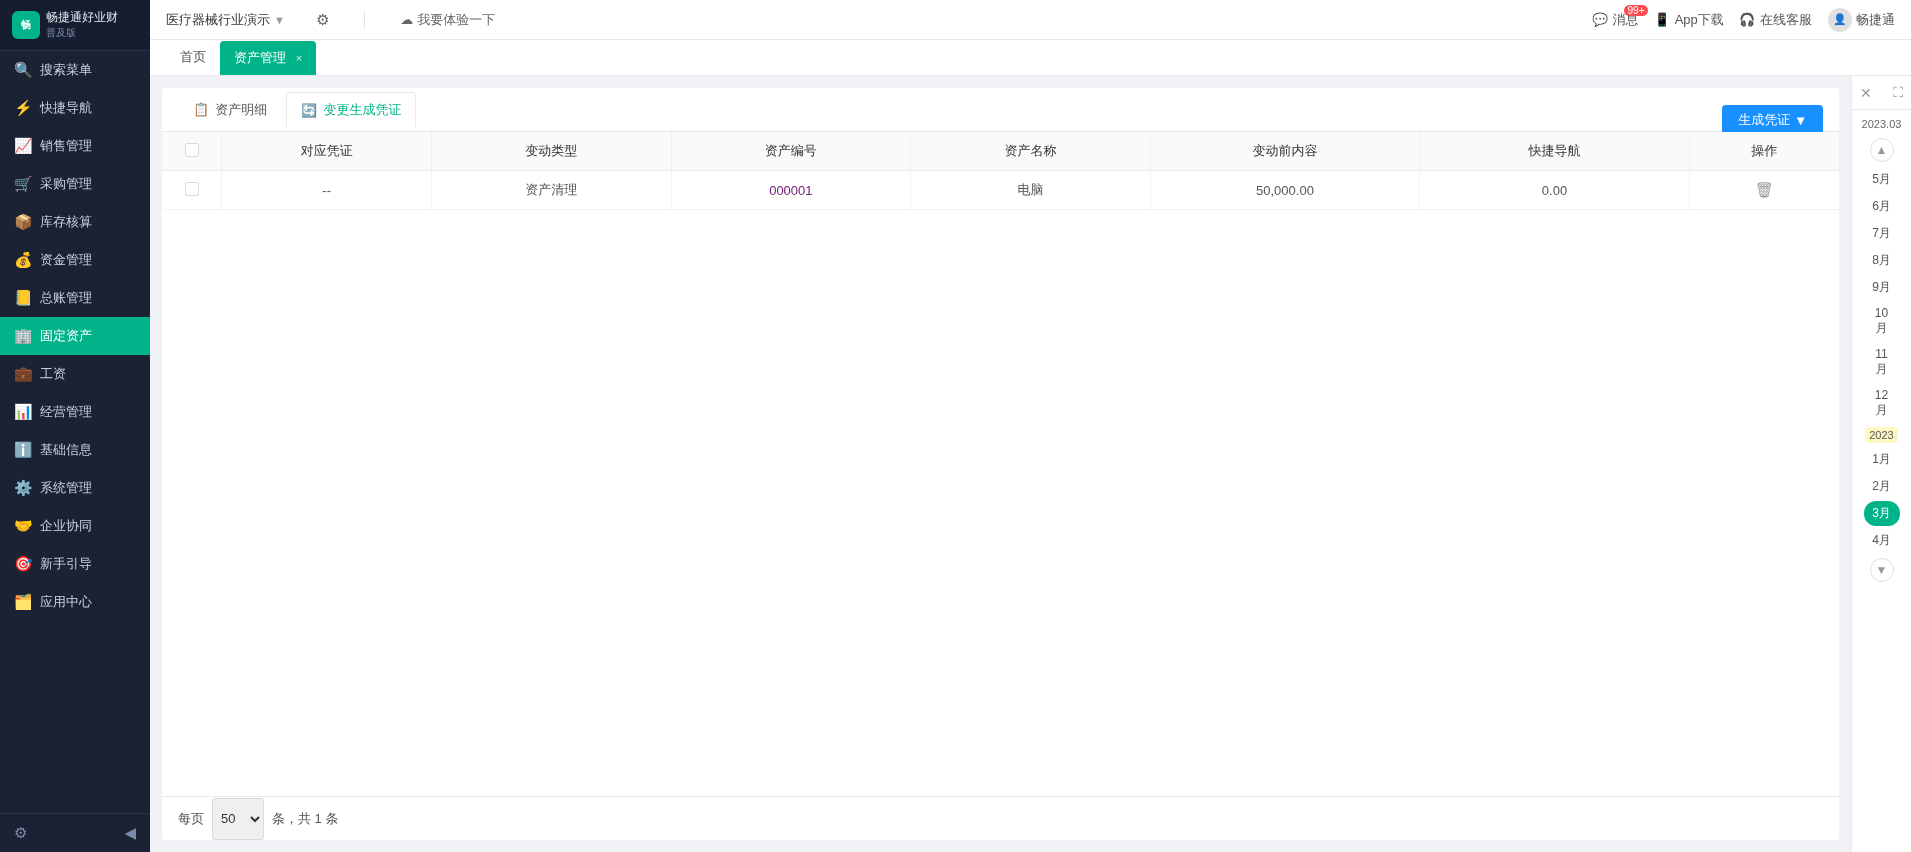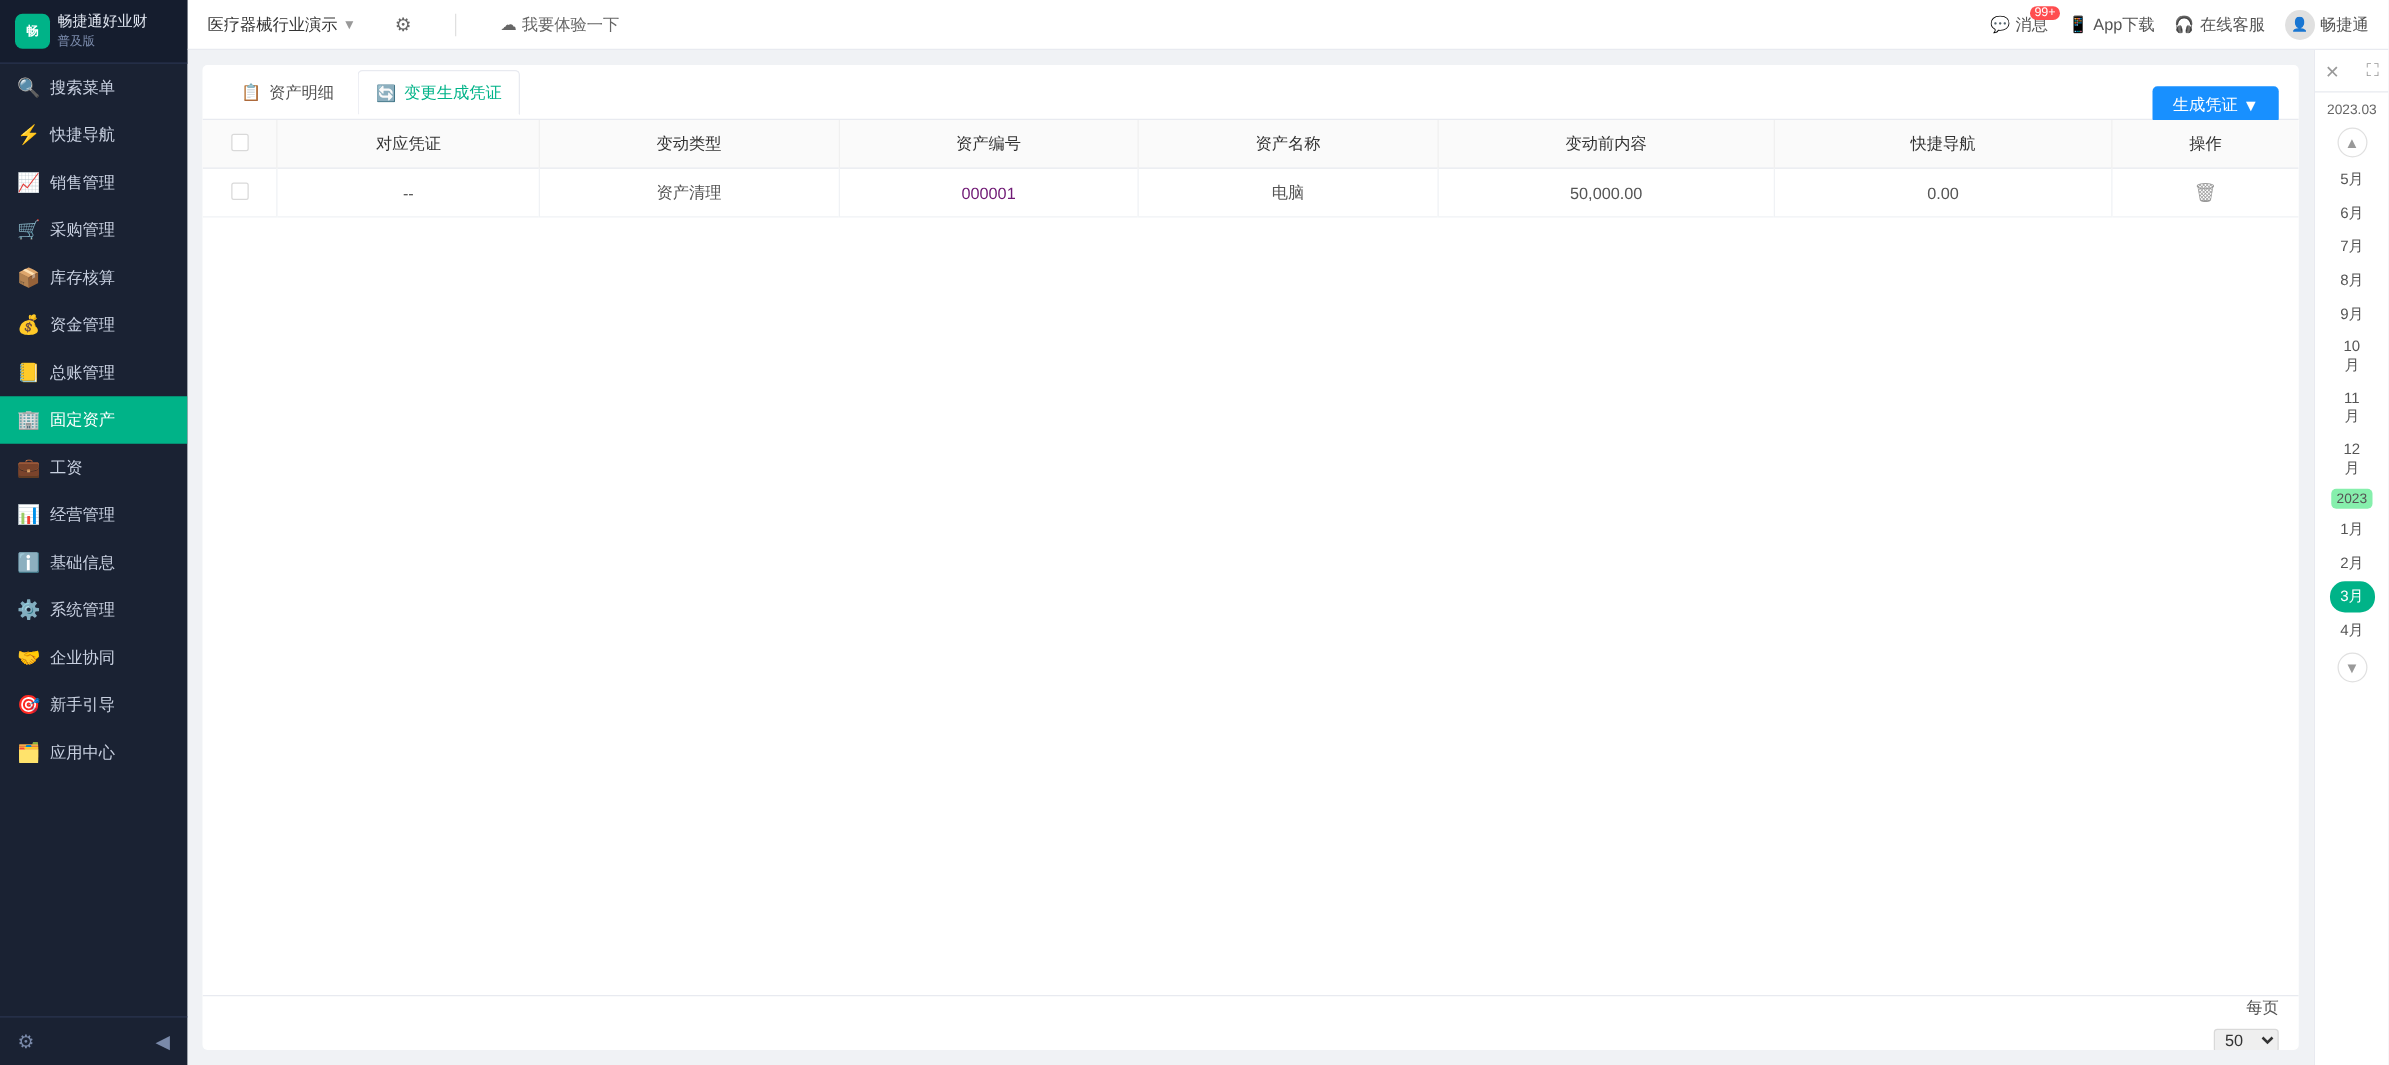--- a/index.html
+++ b/index.html
@@ -245,26 +245,25 @@
       border-radius: 2px;
       display: inline-block;
       background: white;
       cursor: pointer;
     }
 
     
     .pagination {
       height: 44px;
       border-top: 1px solid #e8eaf0;
-      display: flex; align-items: flex-end;
+      display: flex; align-items: center;
       padding: 0 16px;
       gap: 8px;
       color: #555;
       font-size: 13px;
-      flex-direction: column;
     }
     .pagination select {
       height: 42px;
       border: 1px solid #d9d9d9;
       border-radius: 3px;
       padding: 0 4px;
       font-size: 13px;
       color: #333;
       cursor: pointer;
     }
@@ -323,21 +322,21 @@
       width: 24px; height: 24px;
       border: 1px solid #e0e0e0;
       border-radius: 50%;
       display: flex; align-items: center; justify-content: center;
       cursor: pointer; color: #999; font-size: 12px; margin: 4px 0;
       background: white;
     }
     .year-label {
       font-size: 11px;
       color: #555;
-      background: #86efac;
+      background: #fef9c3;
       border-radius: 4px;
       padding: 2px 4px;
       margin: 3px 0;
       text-align: center;
     }
   </style>
 </head>
 <body>
 
 <div class="sidebar">
@@ -444,20 +443,29 @@
         <span>🎧</span>
         <span>在线客服</span>
       </div>
       <div class="topbar-right-item">
         <div class="topbar-avatar">👤</div>
         <span>畅捷通</span>
       </div>
     </div>
   </div>
 
+  <div class="nav-tabs">
+    <div class="nav-tab">
+      <span>首页</span>
+    </div>
+    <div class="nav-tab active">
+      <span>资产管理</span>
+      <span class="nav-tab-close">×</span>
+    </div>
+  </div>
 
   <div class="content">
     <div class="content-main">
       <div class="card">
 
         <div class="sub-tabs">
           <div class="sub-tab">
             <span class="sub-tab-icon">📋</span>
             <span>资产明细</span>
           </div>

